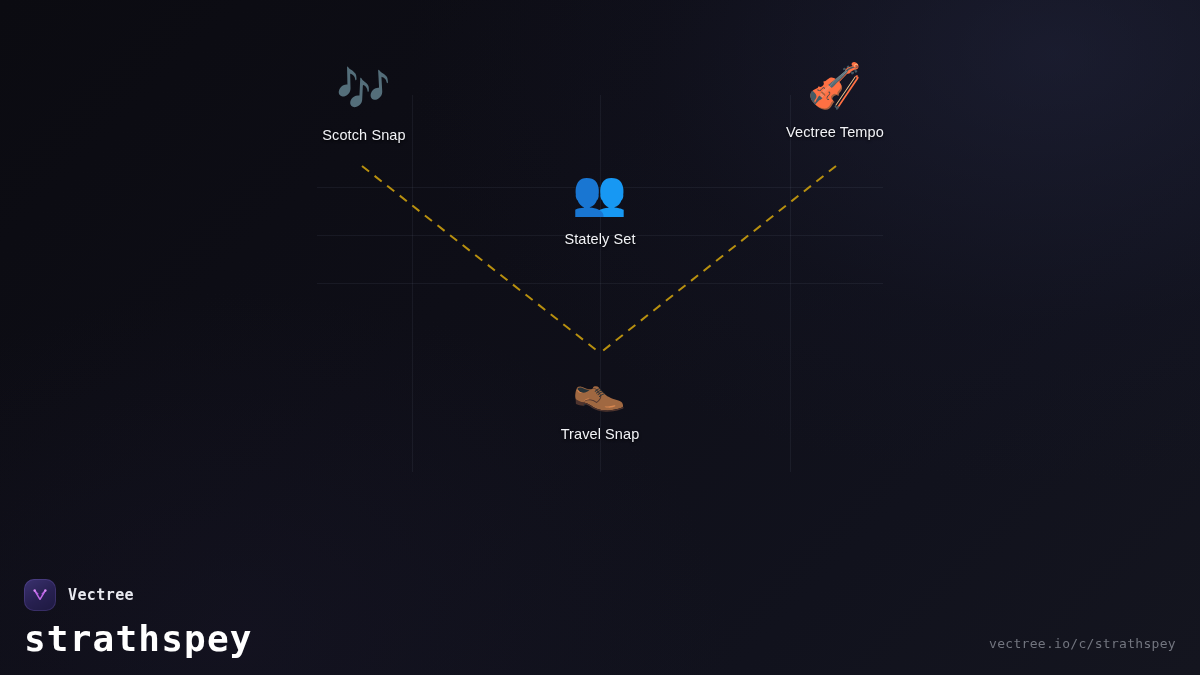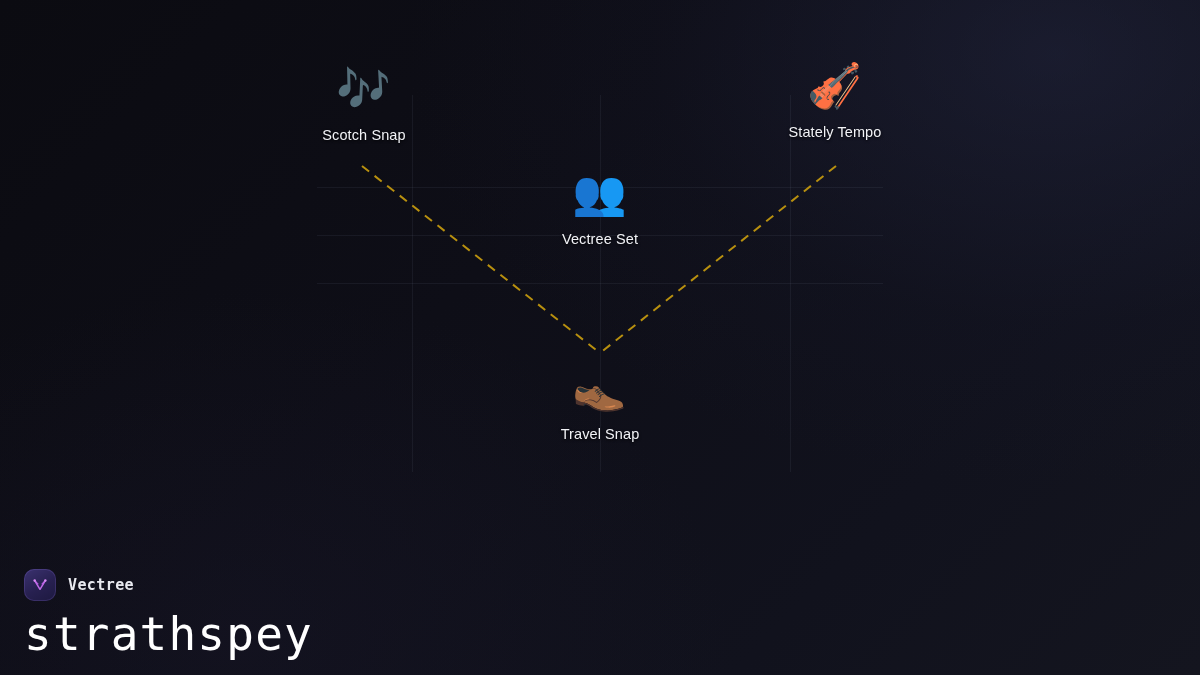--- a/index.html
+++ b/index.html
@@ -69,21 +69,21 @@
     display:flex; align-items:center; justify-content:center;
     box-shadow:0 0 0 1px rgba(150,120,230,0.20) inset;
     flex:0 0 auto;
   }
   #brand-name {
     font-family:"DejaVu Sans Mono","Liberation Mono",monospace;
     font-size:15px; font-weight:bold; color:#e8e9ef; letter-spacing:.4px;
   }
   #concept-title {
     font-family:"DejaVu Sans Mono","Liberation Mono",monospace;
-    font-size:46px; font-weight:normal; color:#ffffff;
+    font-size:36px; font-weight:bold; color:#ffffff;
     letter-spacing:1.2px; line-height:1;
   }
   #site-url {
     font-family:"DejaVu Sans Mono","Liberation Mono",monospace;
     font-size:13px; color:#72757f; letter-spacing:.3px;
     padding-bottom:6px;
   }
 </style>
 </head>
 <body>
@@ -108,25 +108,25 @@
         </g>
     </svg>
 
     <div id="node-layer">
         <div class="node" style="left: 364px; top: 103px;">
           <div class="node-icon">🎶</div>
           <div class="node-label">Scotch Snap</div>
         </div>
         <div class="node" style="left: 835px; top: 100px;">
           <div class="node-icon">🎻</div>
-          <div class="node-label">Stately Tempo</div>
+          <div class="node-label">Vectree Tempo</div>
         </div>
         <div class="node" style="left: 600px; top: 207px;">
           <div class="node-icon">👥</div>
-          <div class="node-label">Vectree Set</div>
+          <div class="node-label">Stately Set</div>
         </div>
         <div class="node" style="left: 600px; top: 402px;">
           <div class="node-icon">👞</div>
           <div class="node-label">Travel Snap</div>
         </div>
       </div>
 
   </div>
 
   <div id="footer">
@@ -144,16 +144,17 @@
             <circle cx="18.4" cy="6.7" r="1.5" fill="#d98bf5"></circle>
             <circle cx="9.1" cy="10.6" r="1.1" fill="#b05ede"></circle>
             <circle cx="14.9" cy="10.6" r="1.1" fill="#b05ede"></circle>
           </svg>
         </div>
         <span id="brand-name">Vectree</span>
       </div>
       <div id="concept-title">strathspey</div>
     </div>
 
+    <div id="site-url">vectree.io/c/strathspey</div>
 
   </div>
 
 </div>
 
 </body></html>

